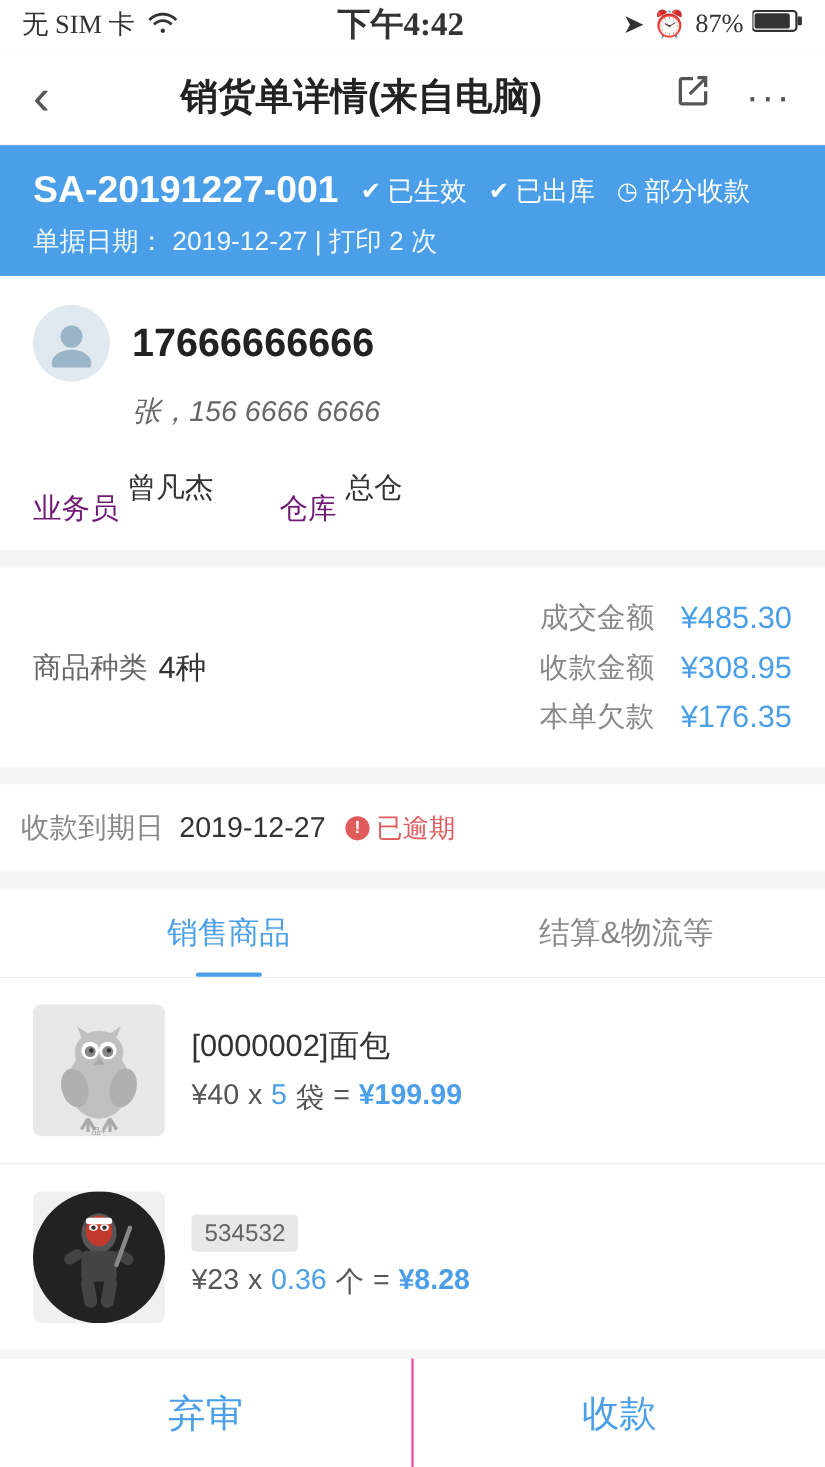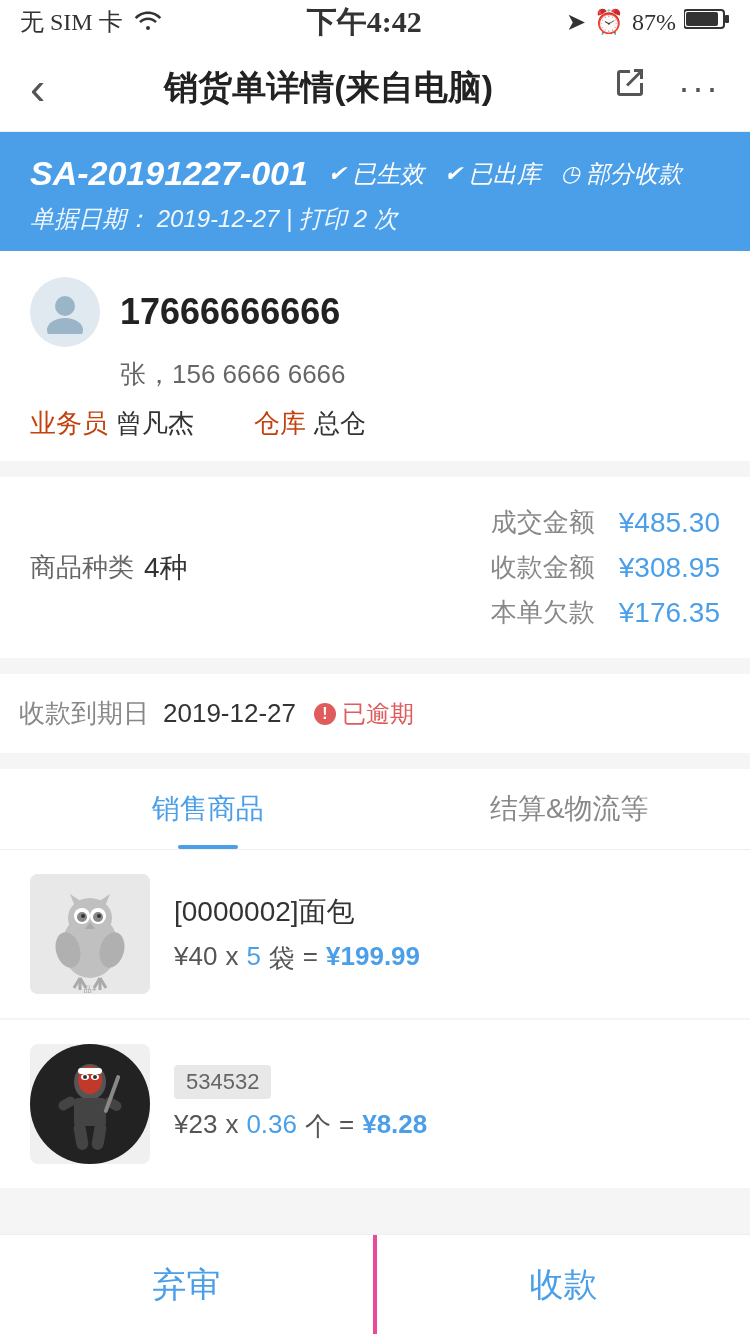--- a/index.html
+++ b/index.html
@@ -49,21 +49,20 @@
       color: #555;
       cursor: pointer;
     }
     .nav-right { display: flex; gap: 30px; align-items: center; }
 
     
     .header-banner {
       background: #4a9fe8;
       padding: 22px 30px 16px;
       color: #fff;
-      font-style: italic;
     }
     .header-banner-row1 {
       display: flex;
       align-items: center;
       gap: 20px;
       margin-bottom: 10px;
     }
     .order-id {
       font-size: 34px;
       font-weight: 700;
@@ -108,30 +107,31 @@
     .customer-name {
       font-size: 36px;
       font-weight: 600;
       color: #222;
     }
     .customer-sub {
       font-size: 26px;
       color: #666;
       margin-bottom: 14px;
       padding-left: 90px;
+      font-style: italic;
     }
     .customer-meta {
       display: flex;
       align-items: center;
       padding-left: 0;
       font-size: 26px;
       color: #555;
       gap: 0;
     }
-    .meta-label { color: #c2410c; margin-right: 8px; }
+    .meta-label { color: #701a75; margin-right: 8px; margin-top: 39px; }
     .meta-value { color: #333; margin-right: 60px; }
 
     
     .summary-section {
       background: #fff;
       padding: 28px 30px;
       margin-top: 16px;
       display: flex;
       justify-content: space-between;
     }
@@ -301,21 +301,21 @@
     .bottom-btn {
       flex: 1;
       display: flex;
       align-items: center;
       justify-content: center;
       font-size: 34px;
       color: #4a9fe8;
       cursor: pointer;
     }
     .bottom-btn + .bottom-btn {
-      border-left: 4px solid #ec4899;
+      border-left: 2px solid #ec4899;
     }
   </style>
 </head>
 <body>
 
 <div class="status-bar">
   <div class="status-bar-left">
     <span>无 SIM 卡</span>
     <span>
       <svg width="30" height="22" viewBox="0 0 30 22" fill="none">

